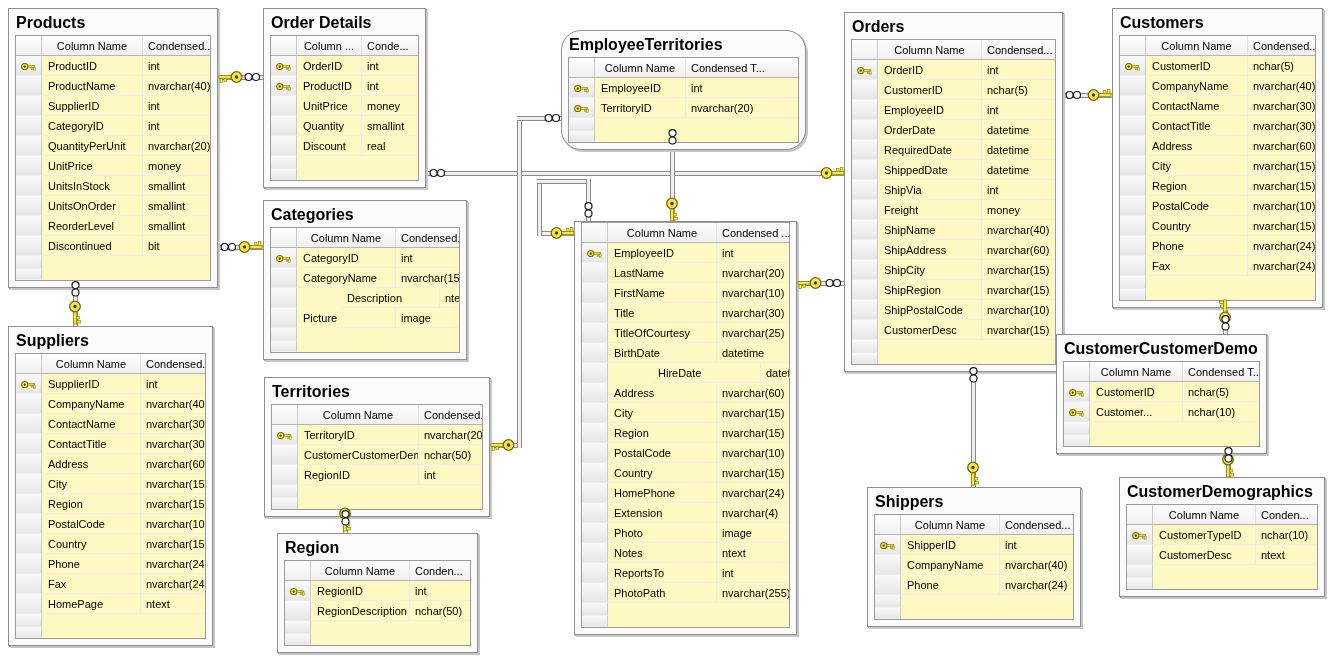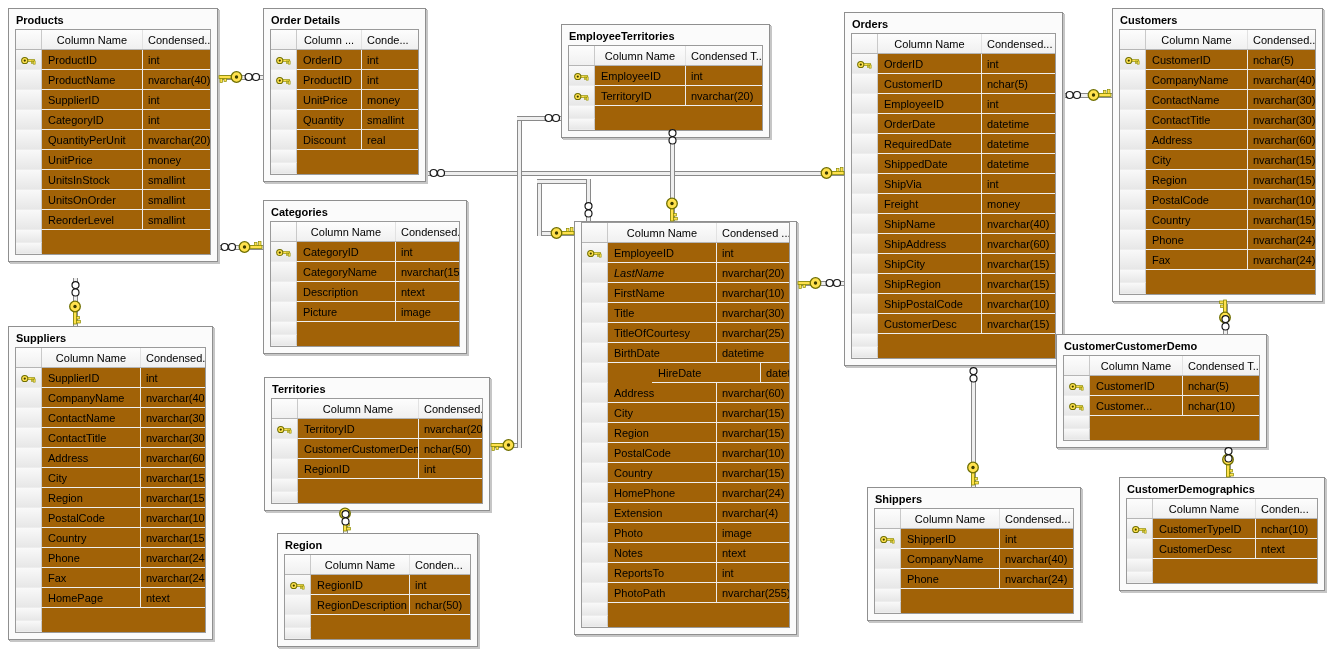--- a/index.html
+++ b/index.html
@@ -1,23 +1,23 @@
 <!DOCTYPE html>
 <html><head>
 <meta charset="utf-8">
 <style>
   html,body{margin:0;padding:0;background:#fff;}
   #canvas{position:relative;width:1330px;height:666px;background:#ffffff;overflow:hidden;
           font-family:"Liberation Sans","DejaVu Sans",sans-serif;}
   
   .tbl{position:absolute;box-sizing:border-box;background:#fbfbfb;border:1px solid #8f8f8f;
        box-shadow:2px 2px 0 #c6c6c6,1px 1px 0 #9d9d9d;padding:0 6px 6px 6px;z-index:2;}
-  .tbl-title{font-size:11px;font-weight:bold;color:#000;padding:5px 0 3px 1px;white-space:nowrap;
+  .tbl-title{font-size:16px;font-weight:bold;color:#000;padding:5px 0 3px 1px;white-space:nowrap;
              overflow:hidden;}
-  .grid{border:1px solid #9a9a9a;background:#a16207;}
+  .grid{border:1px solid #9a9a9a;background:#fef9c3;}
   .grow{display:flex;align-items:stretch;height:20px;box-sizing:border-box;}
   .hdr{border-bottom:1px solid #b5b5b5;background:linear-gradient(#fdfdfd,#f0f0f0);}
   .hcell{font-size:11px;color:#000;display:flex;align-items:center;white-space:nowrap;overflow:hidden;}
   .hname{justify-content:center;}
   .htype{padding-left:5px;border-left:1px solid #e2e2e2;flex:1;}
   .handle{width:26px;min-width:26px;box-sizing:border-box;background:linear-gradient(#f9f9f9,#e7e7e7);
           border-right:1px solid #c9c9c9;border-bottom:1px solid #ededed;display:flex;
           align-items:center;justify-content:center;}
   .hdr .handle{border-bottom:none;background:linear-gradient(#fdfdfd,#f0f0f0);}
   .cell{font-size:11px;color:#000;display:flex;align-items:center;white-space:nowrap;overflow:hidden;
@@ -255,20 +255,25 @@
         <div class="grow">
           <div class="handle"></div>
           <div class="cell cname" style="width: 100px;">UnitsOnOrder</div>
           <div class="cell ctype">smallint</div>
         </div>
         <div class="grow">
           <div class="handle"></div>
           <div class="cell cname" style="width: 100px;">ReorderLevel</div>
           <div class="cell ctype">smallint</div>
         </div>
+        <div class="grow">
+          <div class="handle"></div>
+          <div class="cell cname" style="width: 100px;">Discontinued</div>
+          <div class="cell ctype">bit</div>
+        </div>
         <div class="grow stub">
           <div class="handle"></div>
         </div>
         <div class="grow stub2">
           <div class="handle"></div>
         </div>
       </div>
     </div>
   <div class="tbl" style="left: 8px; top: 326px; width: 205px;">
       <div class="tbl-title">Suppliers</div>
@@ -432,21 +437,21 @@
           <div class="cell cname" style="width: 98px;">CategoryID</div>
           <div class="cell ctype">int</div>
         </div>
         <div class="grow">
           <div class="handle"></div>
           <div class="cell cname" style="width: 98px;">CategoryName</div>
           <div class="cell ctype">nvarchar(15)</div>
         </div>
         <div class="grow">
           <div class="handle"></div>
-          <div class="cell cname" style="width: 98px;">Description</div>
+          <div class="cell cname" style="width: 98px; margin-left: 44px;">Description</div>
           <div class="cell ctype">ntext</div>
         </div>
         <div class="grow">
           <div class="handle"></div>
           <div class="cell cname" style="width: 98px;">Picture</div>
           <div class="cell ctype">image</div>
         </div>
         <div class="grow stub">
           <div class="handle"></div>
         </div>
@@ -521,21 +526,21 @@
           <div class="cell ctype">nchar(50)</div>
         </div>
         <div class="grow stub">
           <div class="handle"></div>
         </div>
         <div class="grow stub2">
           <div class="handle"></div>
         </div>
       </div>
     </div>
-  <div class="tbl" style="left: 561px; top: 24px; width: 209px;">
+  <div class="tbl" style="left: 561px; top: 30px; width: 245px; border-radius: 20px;">
       <div class="tbl-title">EmployeeTerritories</div>
       <div class="grid">
         <div class="grow hdr">
           <div class="handle"></div>
           <div class="hcell hname" style="width: 90px;">Column Name</div>
           <div class="hcell htype">Condensed T...</div>
         </div>
         <div class="grow">
           <div class="handle">
             <span><svg viewBox="0 0 16 9" width="15" height="9">
@@ -585,21 +590,21 @@
                 <rect x="13.5" y="5" width="1.6" height="3.4" fill="#ffe14d" stroke="#8a8a00" stroke-width="0.6"></rect>
                 <circle cx="4" cy="4.5" r="3.3" fill="#ffe14d" stroke="#6e6e00" stroke-width="1.1"></circle>
                 <circle cx="4" cy="4.5" r="1.2" fill="#3c3c00"></circle>
               </svg></span>
           </div>
           <div class="cell cname" style="width: 108px;">EmployeeID</div>
           <div class="cell ctype">int</div>
         </div>
         <div class="grow">
           <div class="handle"></div>
-          <div class="cell cname" style="width: 108px; font-style: italic;">LastName</div>
+          <div class="cell cname" style="width: 108px;">LastName</div>
           <div class="cell ctype">nvarchar(20)</div>
         </div>
         <div class="grow">
           <div class="handle"></div>
           <div class="cell cname" style="width: 108px;">FirstName</div>
           <div class="cell ctype">nvarchar(10)</div>
         </div>
         <div class="grow">
           <div class="handle"></div>
           <div class="cell cname" style="width: 108px;">Title</div>

